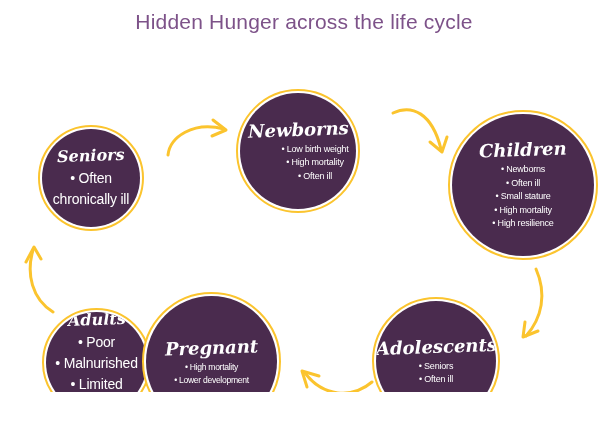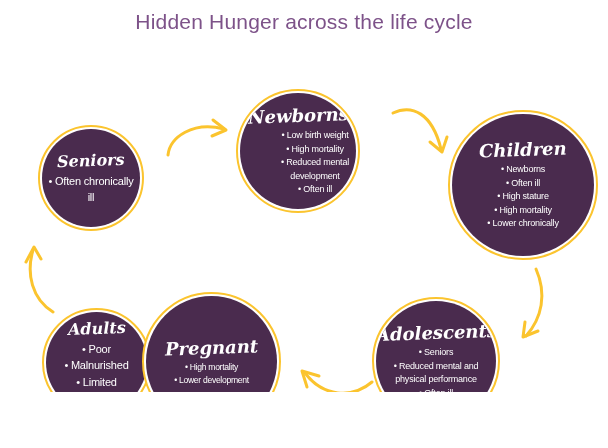--- a/index.html
+++ b/index.html
@@ -29,21 +29,21 @@
     font-size:9px;line-height:1.5;letter-spacing:-0.2px;padding:0 4px;
   }
   .bullet::before{content:"• ";}
   #c-seniors{left:38px;top:125px;width:106px;height:106px;}
   #c-newborns{left:236px;top:89px;width:124px;height:124px;}
   #c-children{left:448px;top:110px;width:150px;height:150px;}
   #c-adolescents{left:372px;top:297px;width:128px;height:128px;}
   #c-adults{left:42px;top:308px;width:109px;height:109px;}
   #c-pregnant{left:142px;top:292px;width:139px;height:139px;}
   #c-seniors .stage-label,#c-adults .stage-label{font-size:16px;}
-  #c-seniors .bullet,#c-adults .bullet{font-size:11px;}
+  #c-seniors .bullet,#c-adults .bullet{font-size:14px;}
   #c-pregnant .bullet{font-size:8.6px;letter-spacing:-0.3px;padding:0 1px;}
   #c-newborns .bullet{padding:0 2px;margin-left:34px;}
   .arrow-layer{position:absolute;left:0;top:0;pointer-events:none;}
   .arrow-layer path{stroke:#fbc42e;stroke-width:3;fill:none;stroke-linecap:round;stroke-linejoin:round;}
 </style>
 </head>
 <body>
 
 <div class="stage-wrap">
 
@@ -77,41 +77,39 @@
       <div class="stage-label">Seniors</div>
       <div class="bullet">Often chronically ill</div>
     </div>
   </div>
 
   <div class="circle" id="c-newborns">
     <div class="circle-inner">
       <div class="stage-label">Newborns</div>
       <div class="bullet">Low birth weight</div>
       <div class="bullet">High mortality</div>
-      <div class="bullet">Reduced mental development</div>
       <div class="bullet">Often ill</div>
     </div>
   </div>
 
   <div class="circle" id="c-children">
     <div class="circle-inner">
       <div class="stage-label">Children</div>
       <div class="bullet">Newborns</div>
       <div class="bullet">Often ill</div>
-      <div class="bullet">High stature</div>
+      <div class="bullet">Small stature</div>
       <div class="bullet">High mortality</div>
-      <div class="bullet">Lower chronically</div>
+      <div class="bullet">High resilience</div>
     </div>
   </div>
 
   <div class="circle" id="c-adolescents">
     <div class="circle-inner">
       <div class="stage-label">Adolescents</div>
       <div class="bullet">Seniors</div>
-      <div class="bullet">Reduced mental and physical performance</div>
       <div class="bullet">Often ill</div>
     </div>
   </div>
 
   <div class="circle" id="c-adults">
     <div class="circle-inner">
       <div class="stage-label">Adults</div>
       <div class="bullet">Poor</div>
       <div class="bullet">Malnurished</div>
       <div class="bullet">Limited productivity</div>

